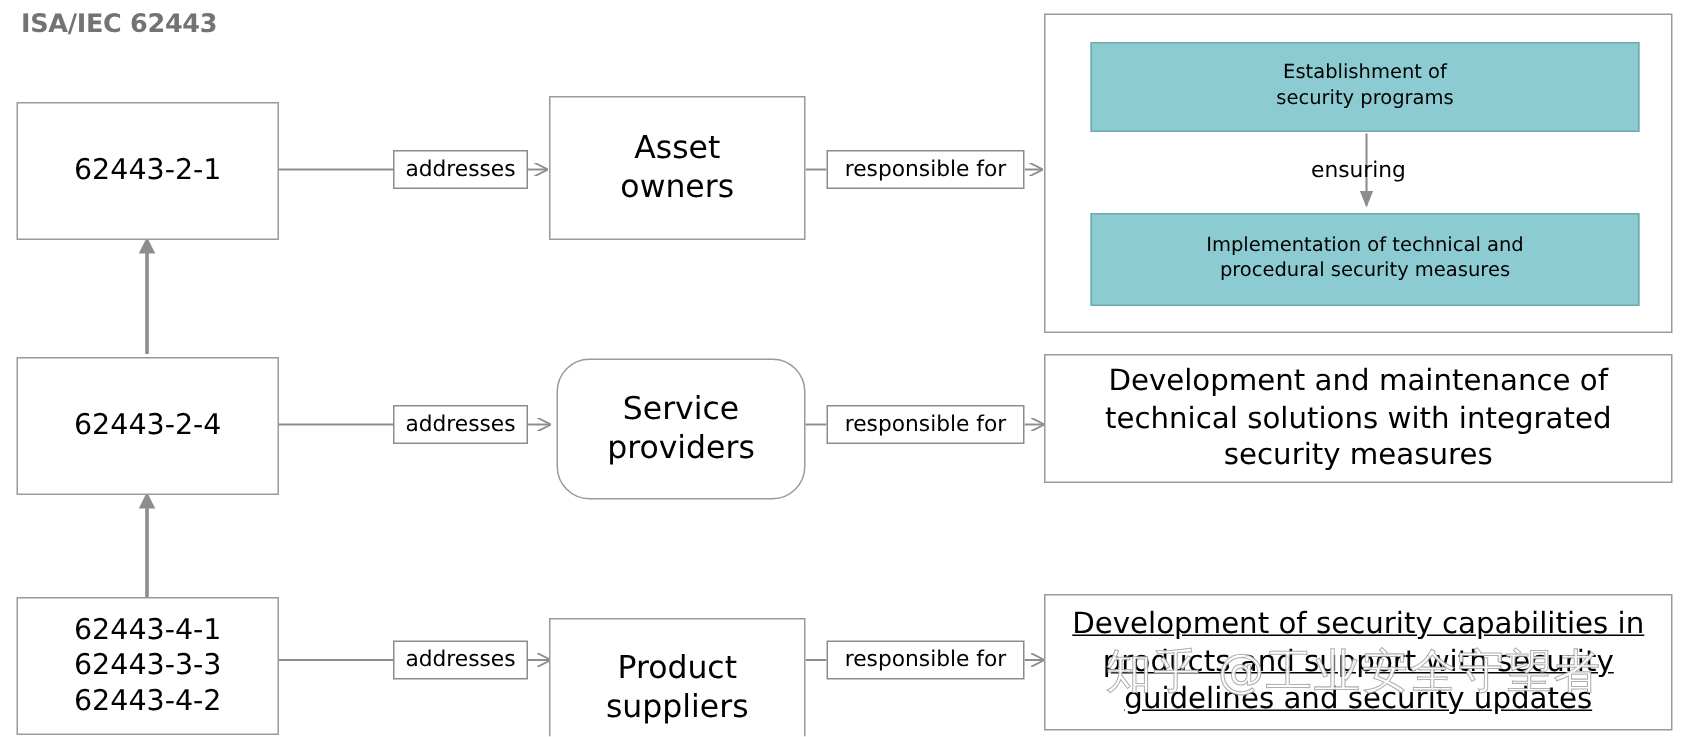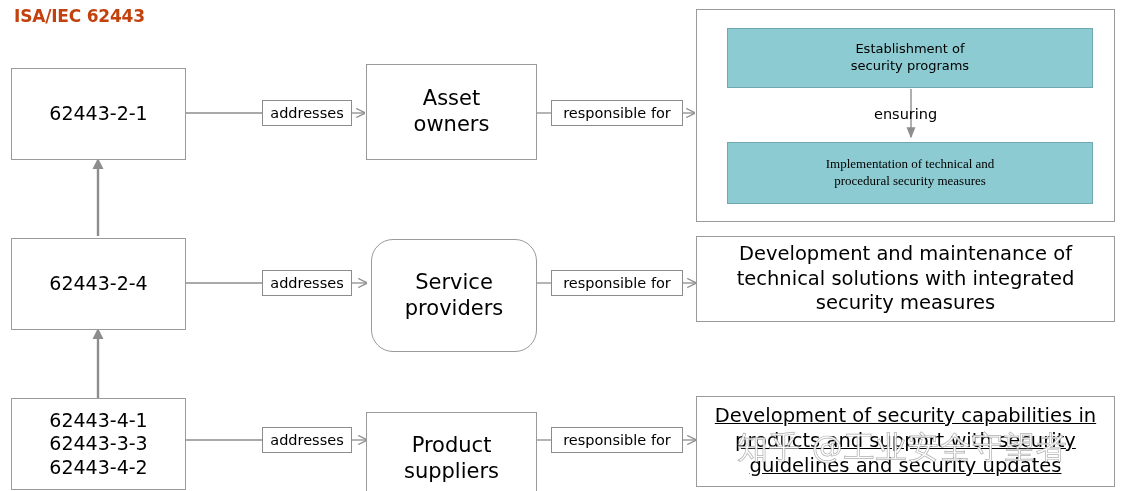--- a/index.html
+++ b/index.html
@@ -18,21 +18,21 @@
     overflow: hidden;
   }
   .abs { position: absolute; box-sizing: border-box; }
 
   
   .title {
     left: 14px; top: 6px;
     font-family: "DejaVu Sans", sans-serif;
     font-weight: bold;
     font-size: 17px;
-    color: #c2410c;
+    color: #737373;
     letter-spacing: -0.2px;
     white-space: nowrap;
   }
 
   
   .box {
     border: 1px solid #9a9a9a;
     background: #ffffff;
     display: flex;
     align-items: center;
@@ -189,34 +189,34 @@
 
   <div class="abs outer-group" style="left:696px; top:9px; width:419px; height:213px;"></div>
 
   <div class="abs teal" style="left:727px; top:28px; width:366px; height:60px;">
     <span class="lines">Establishment of
 security programs</span>
   </div>
 
   <div class="abs plain-label" style="left:874px; top:106px;">ensuring</div>
 
-  <div class="abs teal" style="left:727px; top:142px; width:366px; height:62px;font-family:Liberation Serif, serif;">
+  <div class="abs teal" style="left:727px; top:142px; width:366px; height:62px;">
     <span class="lines">Implementation  of technical  and
 procedural security  measures</span>
   </div>
 
   <div class="abs box std-box" style="left:11px; top:238px; width:175px; height:92px;">
     <span class="lines">62443-2-4</span>
   </div>
 
   <div class="abs edge-label" style="left:262px; top:270px; width:90px; height:26px;">
     <span>addresses</span>
   </div>
 
-  <div class="abs box role-box rounded" style="left:371px; top:239px; width:166px; height:113px;">
+  <div class="abs box role-box rounded" style="left:371px; top:239px; width:166px; height:94px;">
     <span class="lines">Service
 providers</span>
   </div>
 
   <div class="abs edge-label" style="left:551px; top:270px; width:132px; height:26px;">
     <span>responsible for</span>
   </div>
 
   <div class="abs box outcome-box" style="left:696px; top:236px; width:419px; height:86px;">
     <span class="lines">Development and  maintenance of

